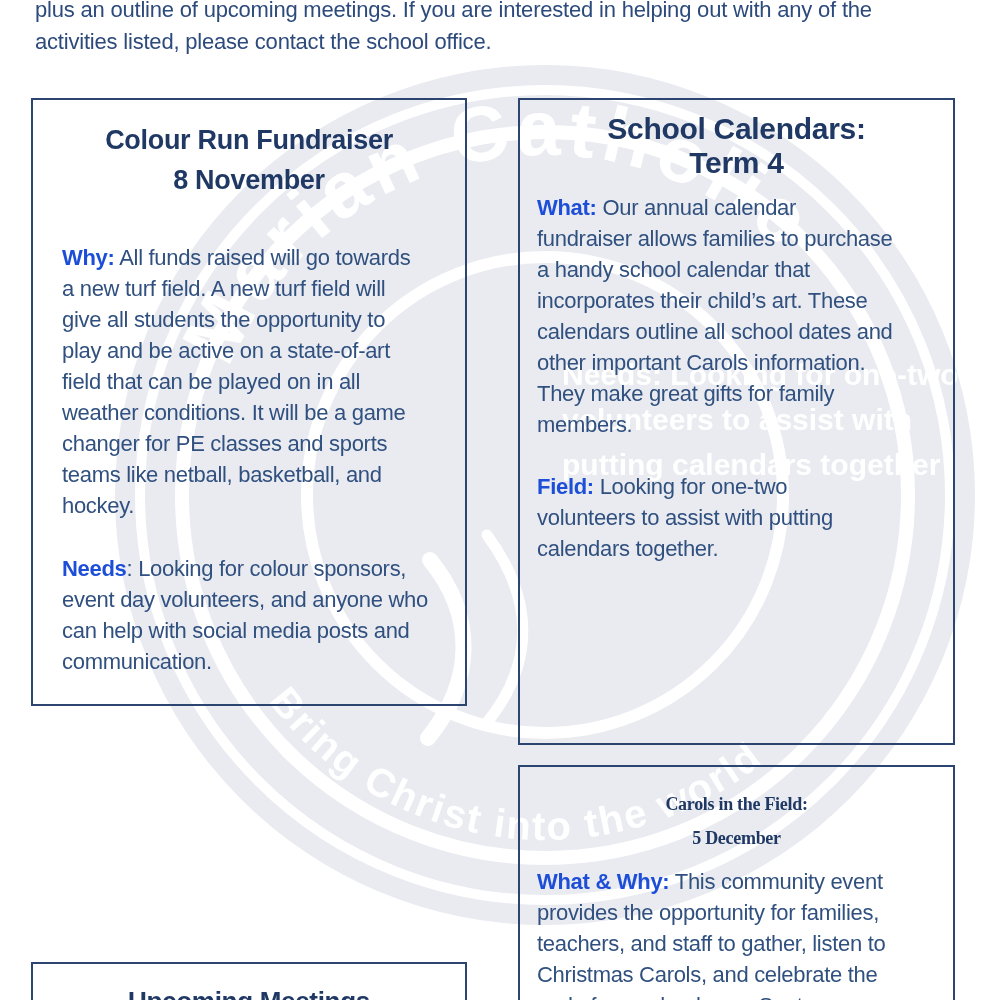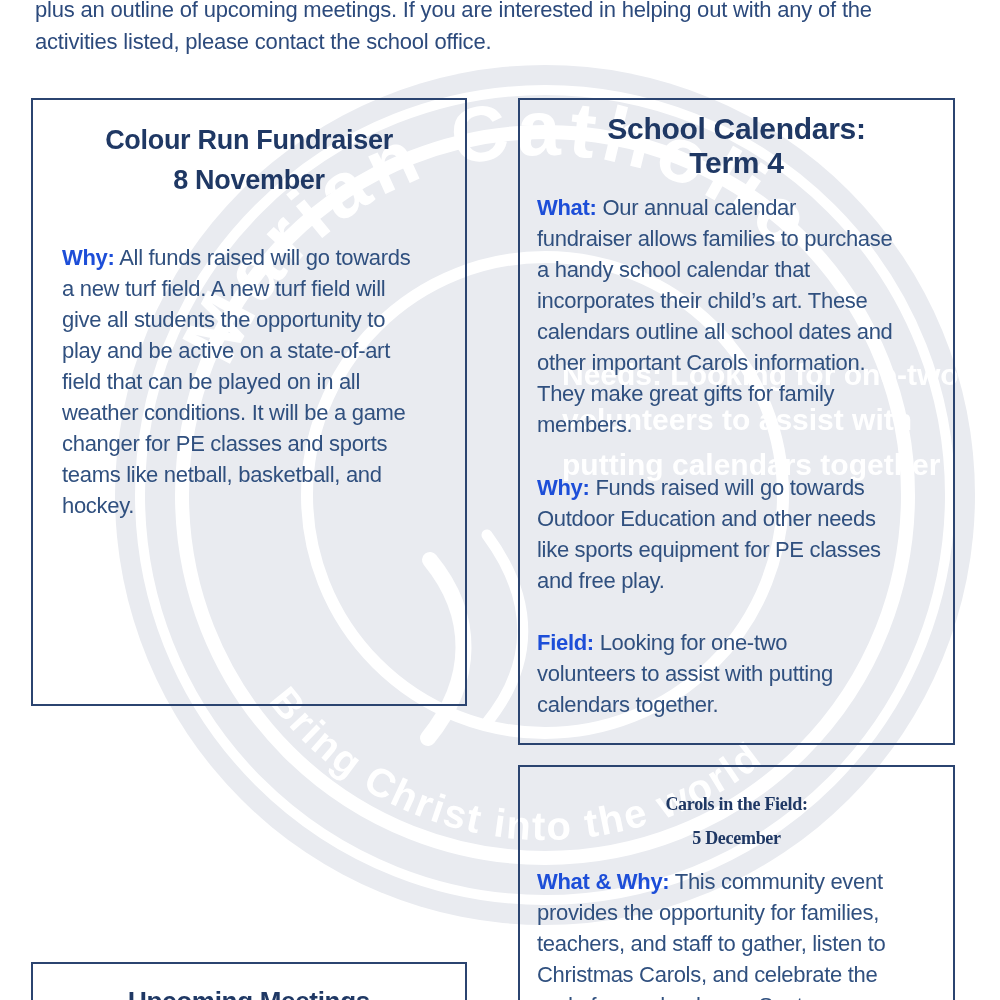--- a/index.html
+++ b/index.html
@@ -88,37 +88,37 @@
 8 November</div>
   <p class="p-why"><span class="lbl">Why:</span><span>  All funds raised will go towards
 a new turf field.  A new turf field will
 give all students the opportunity to
 play and be active on a state-of-art
 field that can be played on in all
 weather conditions.  It will be a game
 changer for PE classes and sports
 teams like netball, basketball, and
 hockey.</span></p>
+  <p class="p-needs"><span class="lbl">Needs</span><span>: Looking for colour sponsors,
+event day volunteers, and anyone who
+can help with social media posts and
+communication.</span></p>
 </div>
 
 <div class="nbox" id="box-calendars">
   <div class="btitle">School Calendars:
 Term 4</div>
   <p class="p-what"><span class="lbl">What:</span><span>  Our annual calendar
 fundraiser allows families to purchase
 a handy school calendar that
 incorporates their child’s art.  These
 calendars outline all school dates and
 other important Carols information.
 They make great gifts for family
 members.</span></p>
-  <p class="p-why"><span class="lbl">Why:</span><span>  Funds raised will go towards
-Outdoor Education and other needs
-like sports equipment for PE classes
-and free play.</span></p>
   <p class="p-needs"><span class="lbl">Field:</span><span>  Looking for one-two
 volunteers to assist with putting
 calendars together.</span></p>
 </div>
 
 <div class="nbox" id="box-carols">
   <div class="btitle">Carols in the Field:
 5 December</div>
   <p class="p-whatwhy"><span class="lbl">What &amp; Why:</span><span>  This community event
 provides the opportunity for families,

